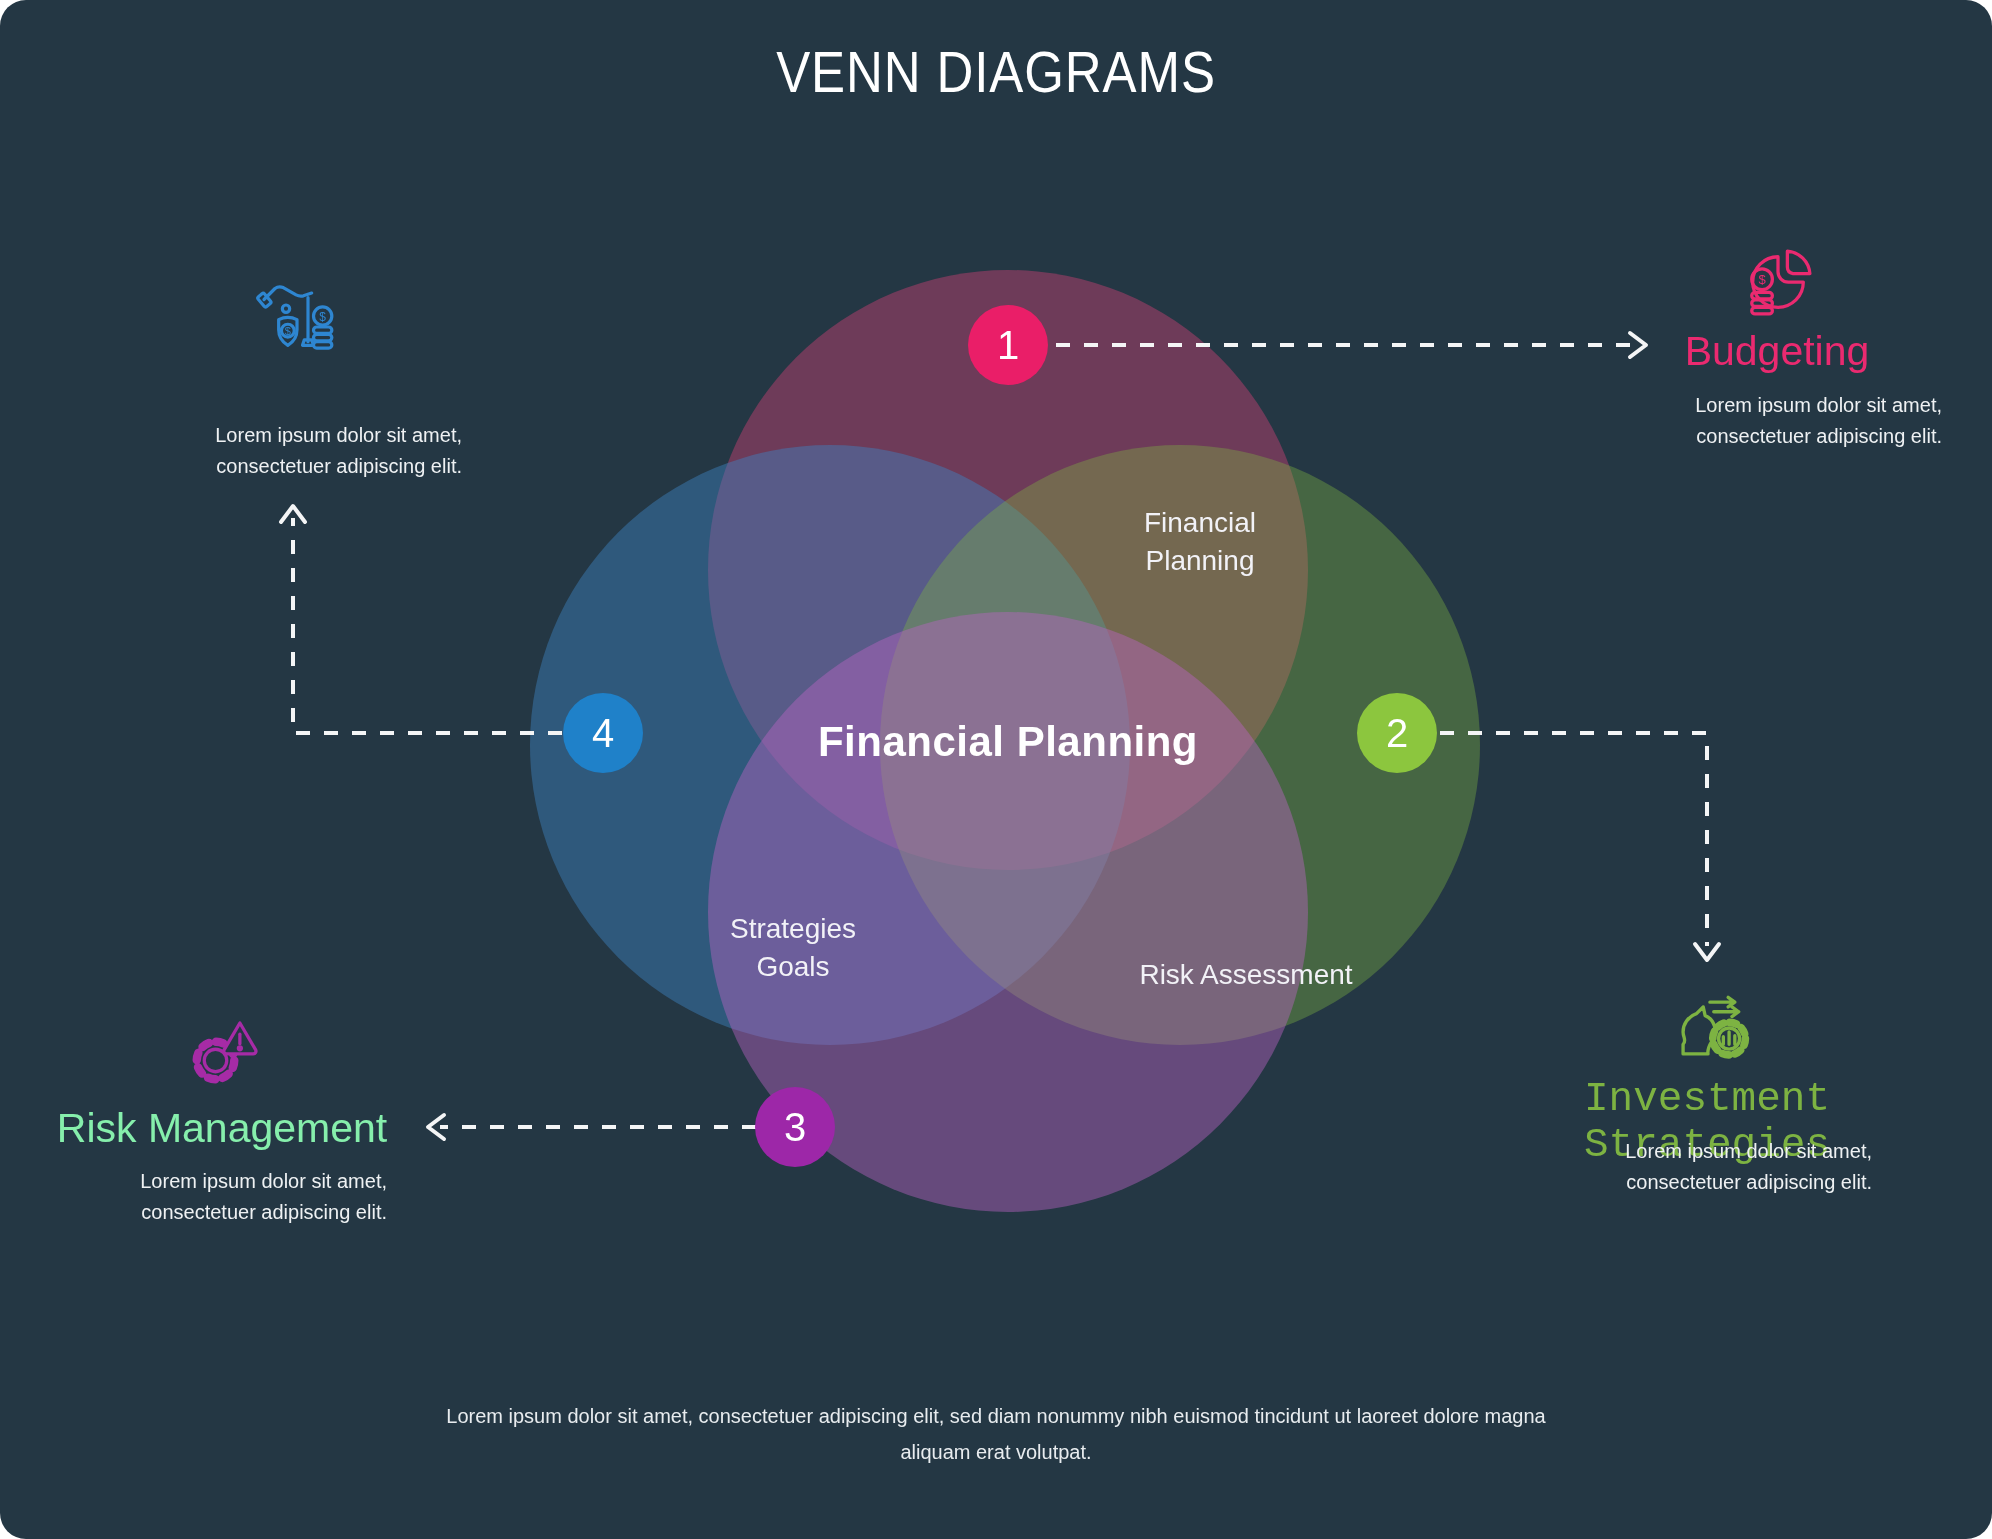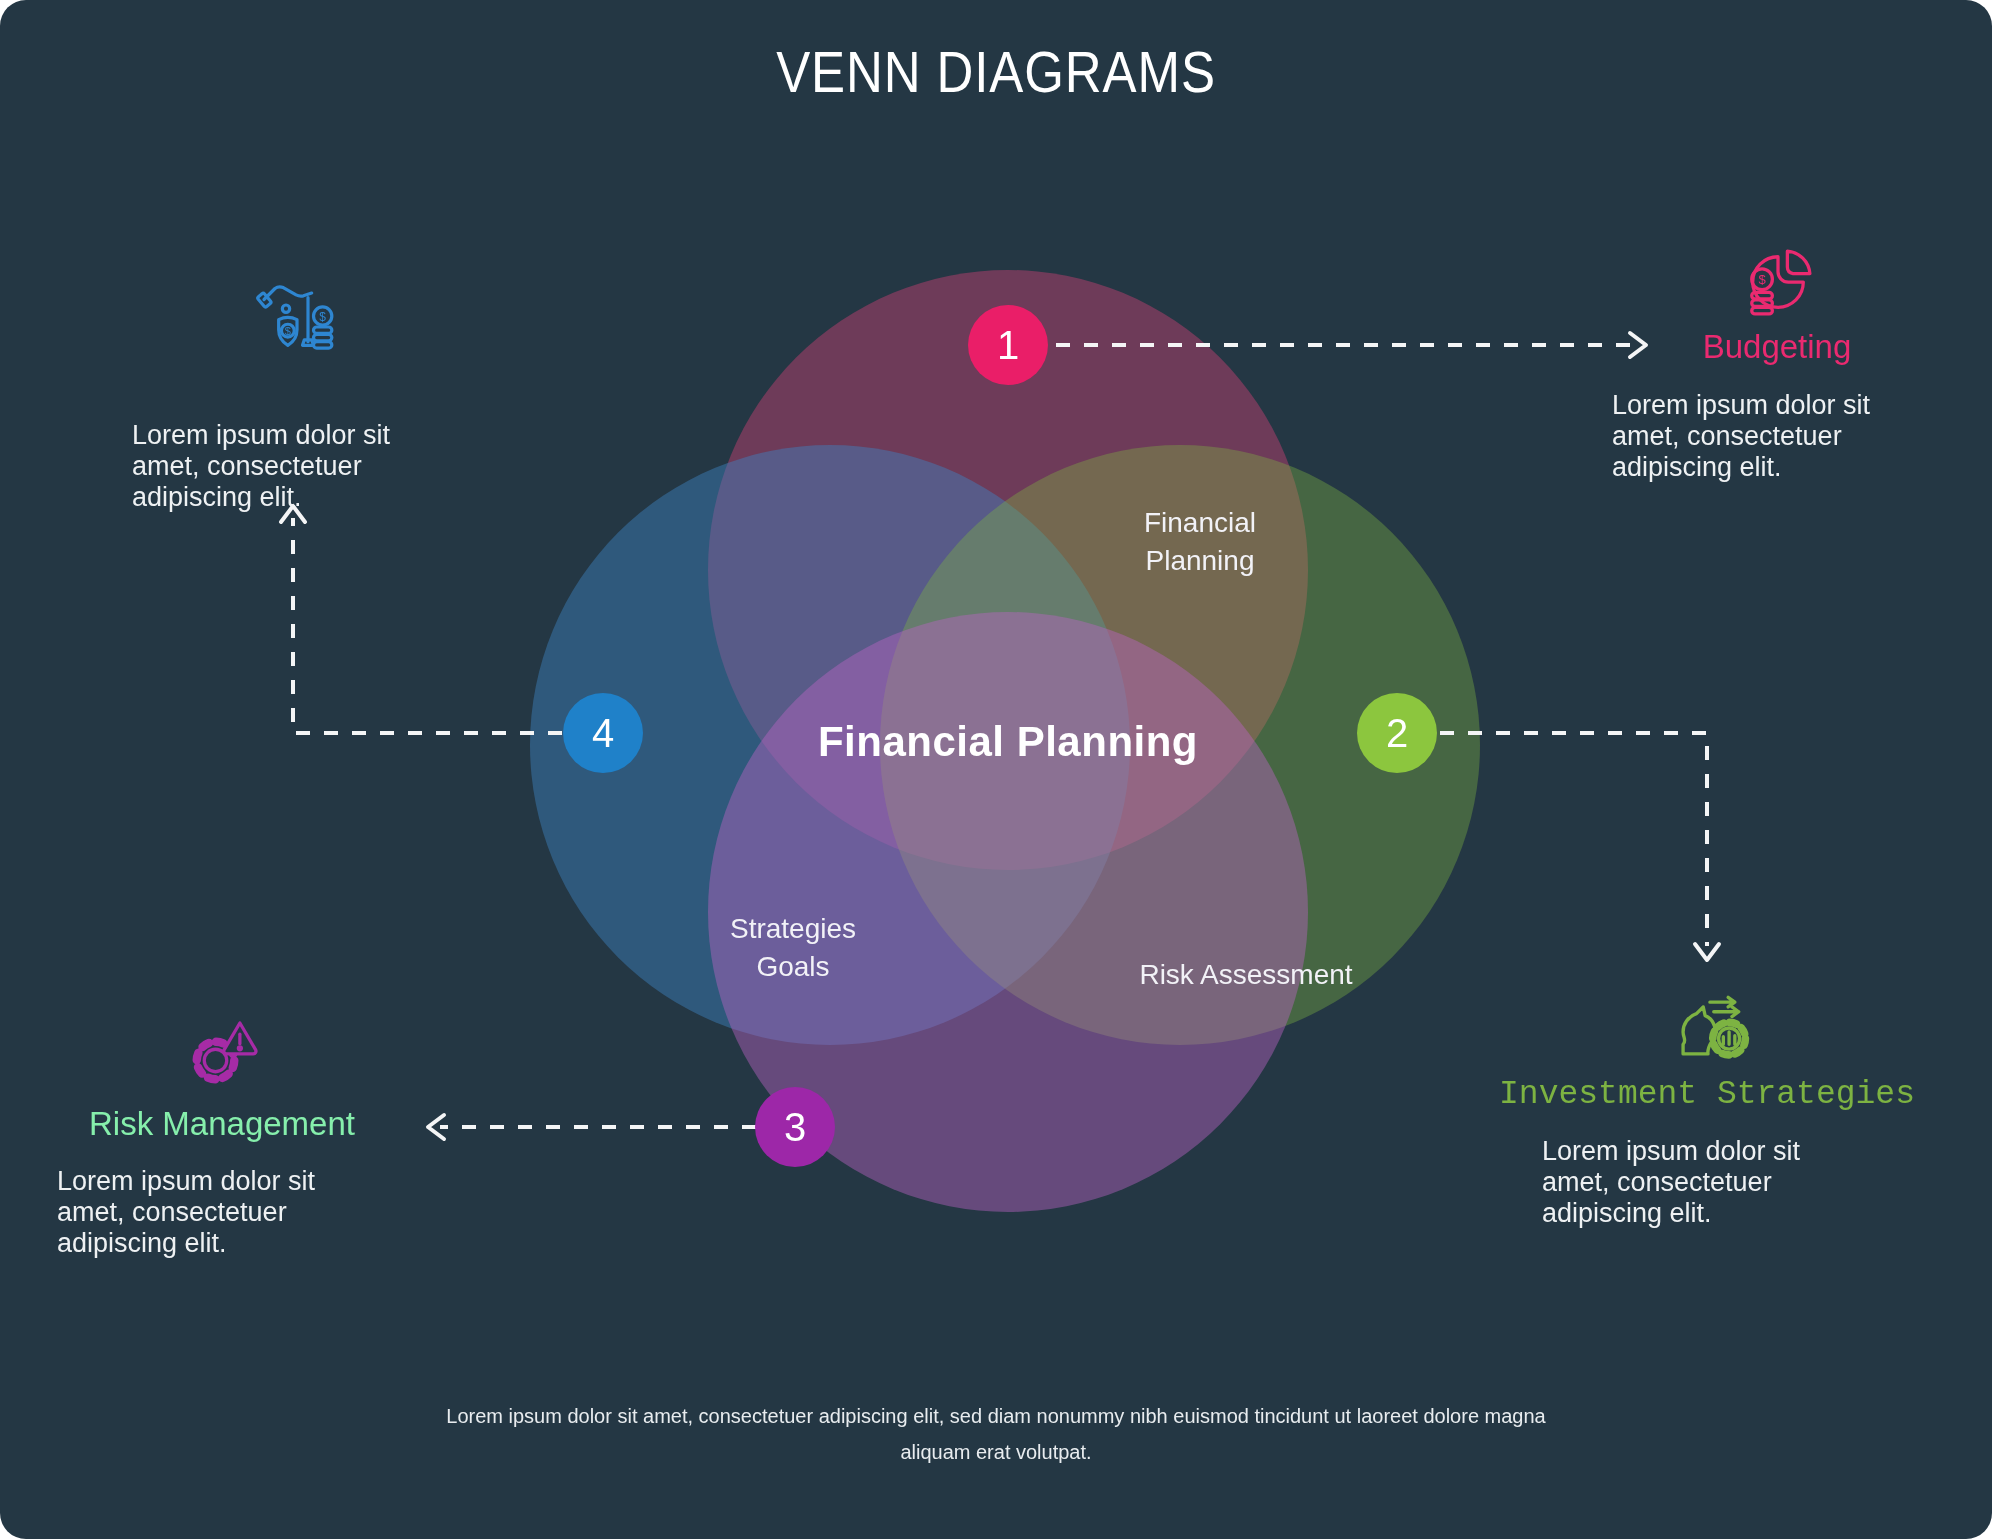--- a/index.html
+++ b/index.html
@@ -38,22 +38,22 @@
   .badge{
     position:absolute;width:80px;height:80px;border-radius:50%;
     display:flex;align-items:center;justify-content:center;
     color:#ffffff;font-size:40px;font-weight:400;
   }
   .badge.n1{left:968px;top:305px;background:#ea1e68;}
   .badge.n2{left:1357px;top:693px;background:#8cc63e;}
   .badge.n3{left:755px;top:1087px;background:#9d27a8;}
   .badge.n4{left:563px;top:693px;background:#1f81c9;}
   
-  .section-title{position:absolute;text-align:center;font-size:33px;font-weight:400;}
-  .section-desc{position:absolute;text-align:left;font-size:27px;line-height:31px;color:#eef1f3;}
+  .section-title{position:absolute;text-align:center;font-size:41px;font-weight:400;}
+  .section-desc{position:absolute;text-align:right;font-size:20px;line-height:31px;color:#eef1f3;}
   .icon-box{position:absolute;}
   
   .footer{
     position:absolute;left:416px;top:1398px;width:1160px;text-align:center;
     color:#e8ecef;font-size:20px;line-height:36px;font-weight:400;
   }
   svg{display:block;}
   .connector{position:absolute;left:0;top:0;pointer-events:none;}
 </style>
 </head>

